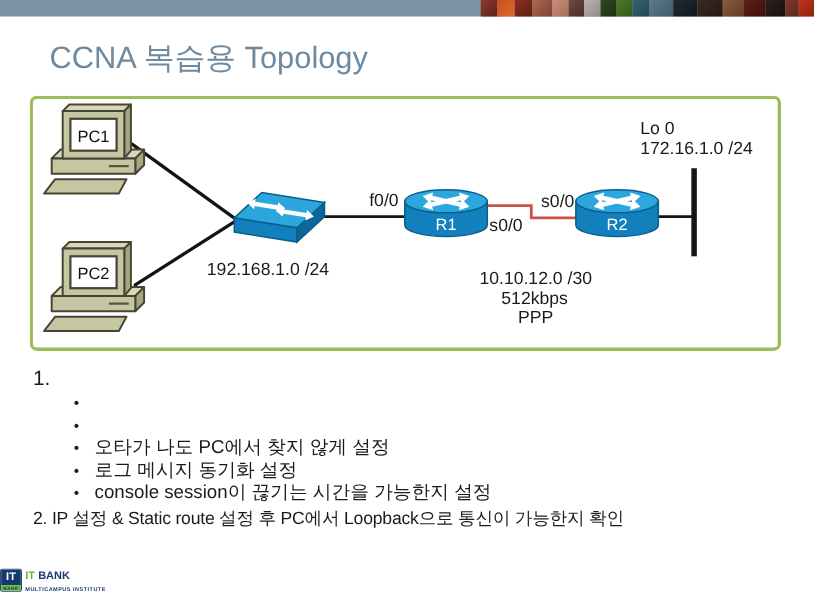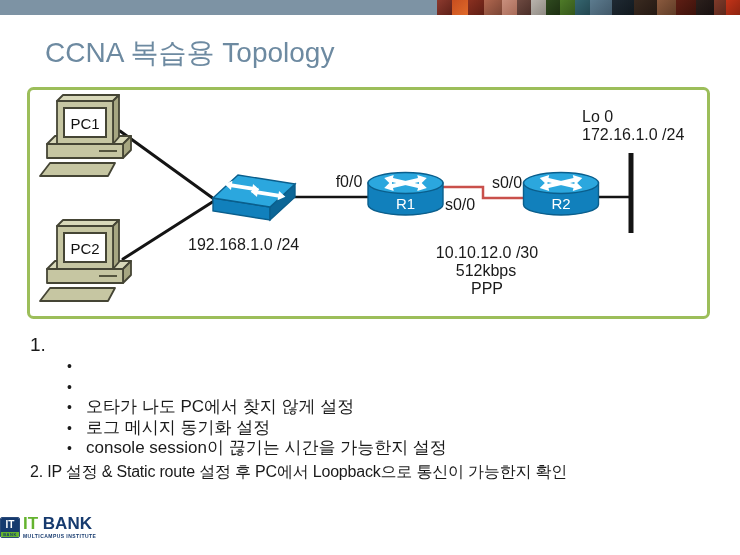--- a/index.html
+++ b/index.html
@@ -41,21 +41,21 @@
   .bullets{margin-left:37px;}
   .bul{display:flex;font-size:17px;line-height:20.6px;}
   .bul .dot{width:19px;flex:0 0 19px;font-size:14px;}
   .item2{font-size:16px;line-height:24px;margin-top:1px;white-space:nowrap;letter-spacing:-0.2px;}
   
   .logo{position:absolute;left:0;top:517px;display:flex;}
   .badge{width:20px;height:21px;border-radius:2px;overflow:hidden;border:1px solid #2a4a78;box-sizing:border-box;}
   .badge .b-top{height:14px;background:var(--logo-navy,#163a6e);color:#fff;font-size:10px;font-weight:bold;text-align:center;line-height:14px;}
   .badge .b-bot{height:5px;background:var(--logo-green,#64b32e);color:var(--logo-navy,#163a6e);font-size:4px;font-weight:bold;text-align:center;line-height:5px;letter-spacing:0.5px;}
   .logo-words{margin-left:3px;}
-  .logo-line1{font-size:17px;font-weight:800;letter-spacing:0px;line-height:14px;}
+  .logo-line1{font-size:10px;font-weight:800;letter-spacing:0px;line-height:14px;}
   .logo-line1 .g{color:var(--logo-green,#64b32e);}
   .logo-line1 .n{color:var(--logo-navy,#163a6e);}
   .logo-line2{font-size:5px;font-weight:bold;color:var(--logo-navy,#163a6e);letter-spacing:0.45px;margin-top:2px;}
 </style>
 </head>
 <body style="--top-bar: #7d93a4; --title: #6d8aa1; --box-border: #9cbe5a; --device-blue-top: #2ba7de; --device-blue-body: #1180bc; --device-blue-side: #0c6697; --device-outline: #0a5e8c; --serial-red: #c9504b; --line-black: #141414; --pc-body: #c6c6a2; --pc-body-light: #d8d8b9; --pc-body-dark: #a6a681; --pc-outline: #454535; --text-dark: #1a1a1a; --logo-green: #64b32e; --logo-navy: #163a6e;">
 
 <div class="top-bar">
   <div class="photo-strip" id="photo-strip">
       <div style="width: 15px; background: linear-gradient(135deg, rgb(140, 58, 46), rgb(94, 32, 24));"></div>

